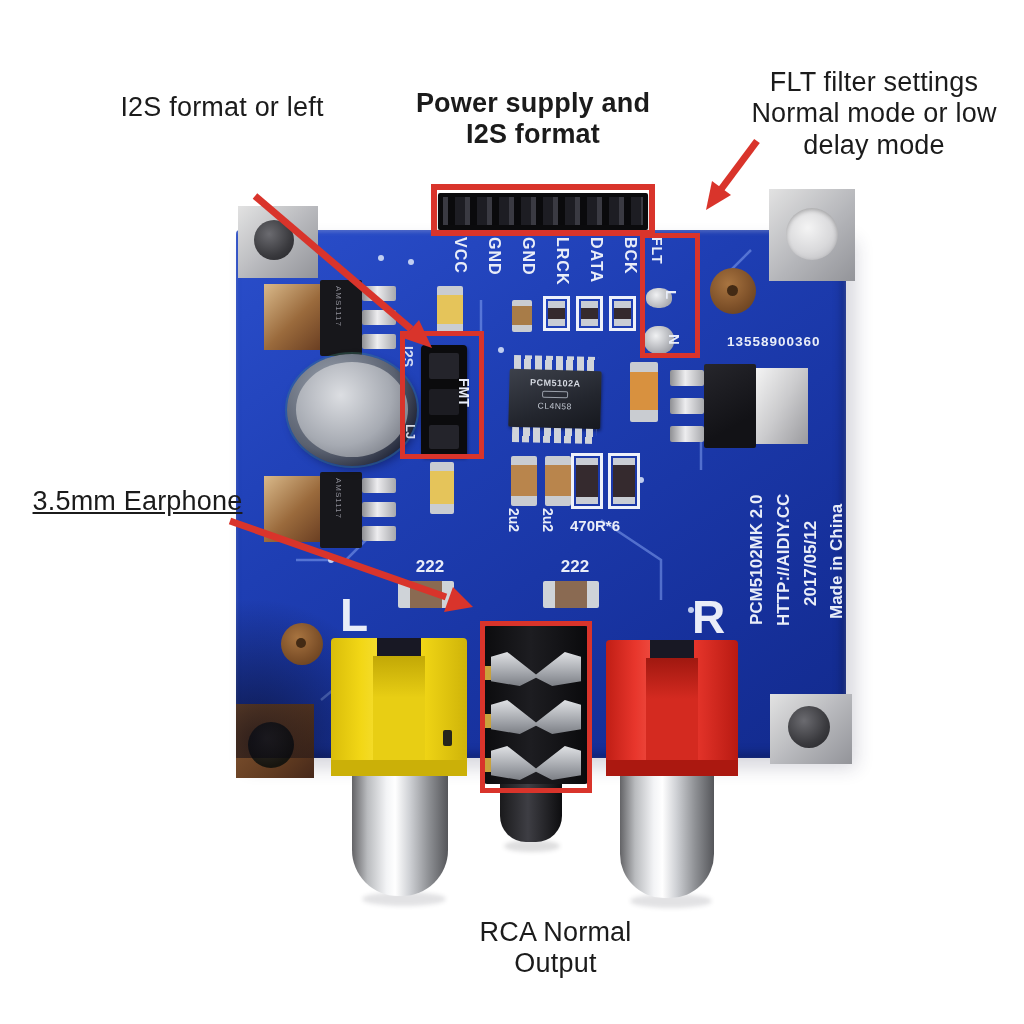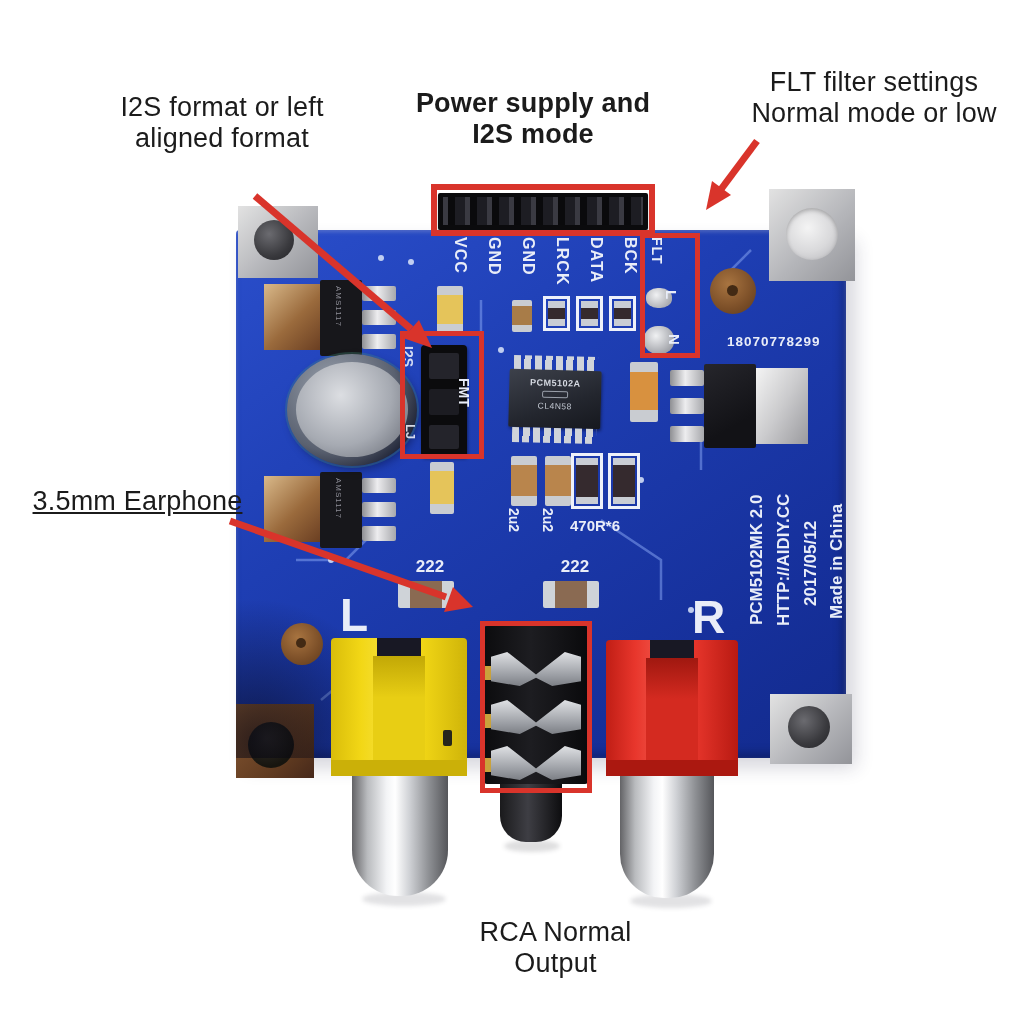--- a/index.html
+++ b/index.html
@@ -31,29 +31,29 @@
   .contact{background:linear-gradient(180deg,#dfe1e4,#9a9da3 70%,#7c7f85);
         clip-path:polygon(0% 14%,18% 0%,50% 66%,82% 0%,100% 14%,100% 86%,68% 100%,50% 76%,32% 100%,0% 86%);z-index:3;}
   .browncircle{border-radius:50%;background:radial-gradient(circle at 40% 35%,#a87440,#7c4f28 60%,#5c3a1e);z-index:2;}
   svg{display:block;}
 </style>
 </head>
 <body>
 
 <div class="abs ann" style="left:52px;top:92px;width:340px;">
   <span>I2S format or left</span>
-  <span>aligned format</span>
 </div>
 <div class="abs ann" style="left:408px;top:88px;width:250px;font-weight:bold;">
   <span>Power supply and</span>
-  <span>I2S mode</span>
+  <span>I2S format</span>
 </div>
 <div class="abs ann" style="left:744px;top:67px;width:260px;">
   <span>FLT filter settings</span>
   <span>Normal mode or low</span>
+  <span>delay mode</span>
 </div>
 <div class="abs ann" style="left:30px;top:486px;width:215px;text-decoration:underline;">
   <span>3.5mm Earphone</span>
 </div>
 <div class="abs ann" style="left:438px;top:917px;width:235px;">
   <span>RCA Normal Output</span>
 </div>
 
 <div class="abs board" style="left:236px;top:230px;width:610px;height:528px;"></div>
 
@@ -116,21 +116,21 @@
     <div class="rbody"></div>
   </div>
 
 <div class="abs browncircle" style="left:710px;top:268px;width:46px;height:46px;">
   <div style="position:absolute;left:17px;top:17px;width:11px;height:11px;border-radius:50%;background:#432a14;"></div>
 </div>
 <div class="abs browncircle" style="left:281px;top:623px;width:42px;height:42px;">
   <div style="position:absolute;left:15px;top:15px;width:10px;height:10px;border-radius:50%;background:#432a14;"></div>
 </div>
 
-<div class="abs silk" style="left:727px;top:334px;width:120px;font-size:13.5px;letter-spacing:1px;">18070778299</div>
+<div class="abs silk" style="left:727px;top:334px;width:120px;font-size:13.5px;letter-spacing:1px;">13558900360</div>
 
 <div class="abs" style="left:264px;top:278px;width:134px;height:80px;z-index:2;">
   <div class="abs" style="left:0;top:6px;width:56px;height:66px;background:linear-gradient(135deg,#d9b98a,#9a6a3c 55%,#6b3f22);"></div>
   <div class="abs" style="left:56px;top:2px;width:42px;height:76px;background:#17171b;border-radius:2px;">
     <div class="abs vdown" style="left:14px;top:6px;height:64px;font-size:8px;color:#8d8d96;letter-spacing:1px;">AMS1117</div>
   </div>
   <div class="abs lead" style="left:98px;top:8px;width:34px;height:15px;"></div>
   <div class="abs lead" style="left:98px;top:32px;width:34px;height:15px;"></div>
   <div class="abs lead" style="left:98px;top:56px;width:34px;height:15px;"></div>
 </div>

